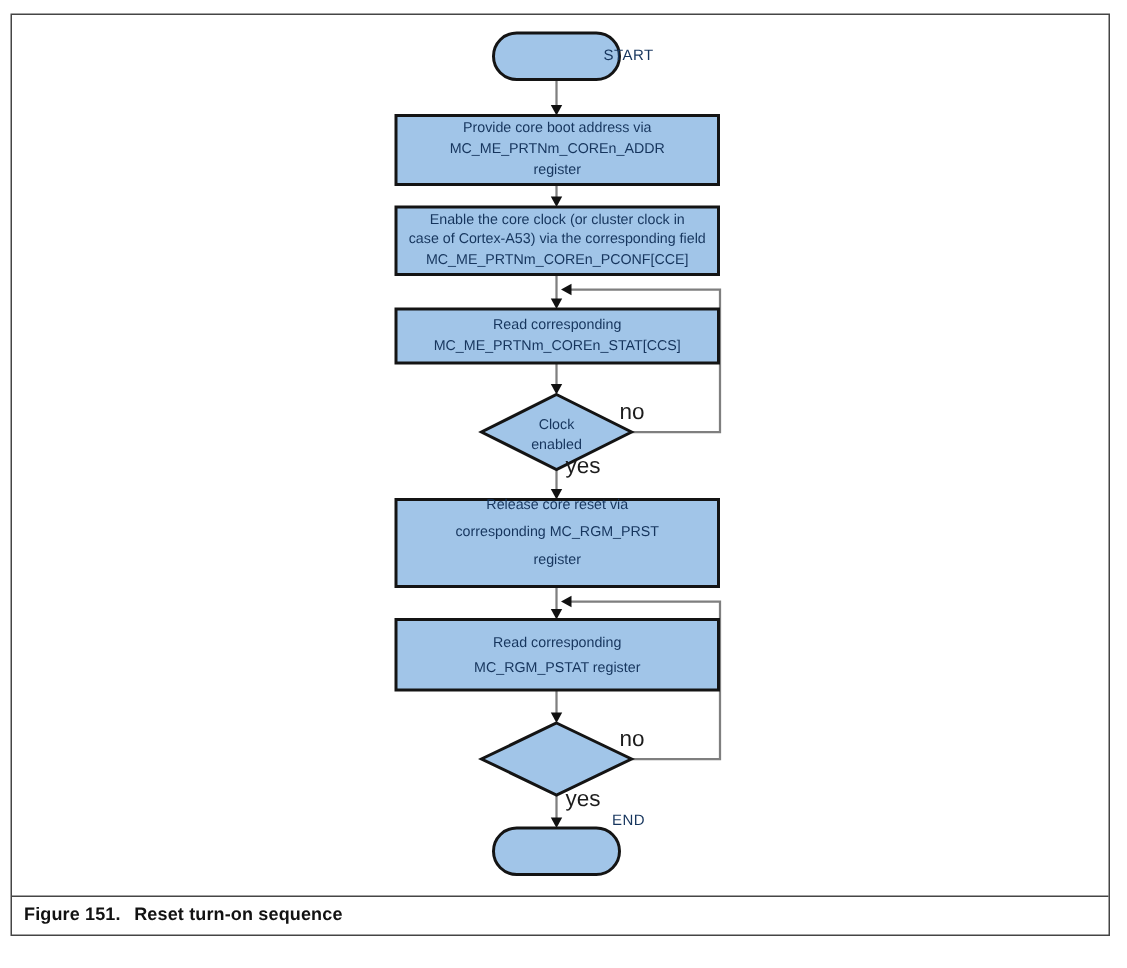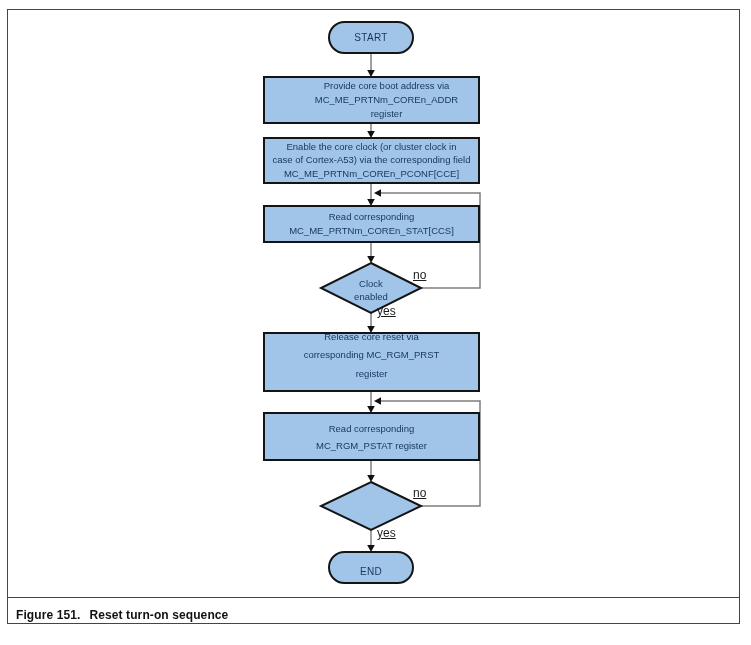--- a/index.html
+++ b/index.html
@@ -9,41 +9,41 @@
   }
   .frame{
     position:absolute;left:7px;top:9px;width:731px;height:613px;
     border:1.5px solid var(--frame,#454545);background:transparent;
   }
   .caption-separator{
     position:absolute;left:8px;top:597px;width:731px;height:0;
     border-top:1.5px solid var(--frame,#3e3e3e);
   }
   .caption{
-    position:absolute;left:16px;top:602px;height:20px;display:flex;align-items:flex-end;
+    position:absolute;left:16px;top:602px;height:20px;display:flex;align-items:flex-start;
     font-size:12px;font-weight:bold;color:var(--caption_text,#121212);letter-spacing:.1px;
   }
   .caption .cap-label{margin-right:9px;}
   svg.layer{position:absolute;left:0;top:0;}
   .conn{fill:none;stroke:var(--connector,#7f7f7f);stroke-width:1.5;}
   .ah{fill:var(--arrow,#111111);stroke:none;}
   .shape{fill:var(--shape_fill,#a1c5e8);stroke:var(--shape_stroke,#141414);stroke-width:2;}
   .olabel{
     position:absolute;display:flex;align-items:center;justify-content:center;
     text-align:center;white-space:pre-line;color:var(--shape_text,#16355d);
     font-size:9.5px;line-height:14px;pointer-events:none;
   }
-  .terminal-label{font-size:10px;letter-spacing:.3px;}
+  .terminal-label{font-size:10px;letter-spacing:.3px;padding-left:48px;}
   .lh135{line-height:13.5px;}
   .lh185{line-height:18.5px;}
   .lh17{line-height:17px;}
   .dlabel{line-height:13px;}
   .branch{
-    position:absolute;font-size:12px;color:var(--label_text,#1c1c1c);
-    line-height:12px;pointer-events:none;text-decoration:underline;
+    position:absolute;font-size:15px;color:var(--label_text,#1c1c1c);
+    line-height:12px;pointer-events:none;
   }
 </style>
 </head>
 <body>
 
 <div class="stage">
 
   <div class="frame"></div>
 
   <svg class="layer" width="751" height="645" viewBox="0 0 751 645">
@@ -83,21 +83,21 @@
     <rect class="shape" x="264" y="206" width="215" height="36"></rect>
     <polygon class="shape" points="371,263 421,288 371,313 321,288"></polygon>
     <rect class="shape" x="264" y="333" width="215" height="58"></rect>
     <rect class="shape" x="264" y="413" width="215" height="47"></rect>
     <polygon class="shape" points="371,482 421,506 371,530 321,506"></polygon>
     <rect class="shape" x="329" y="552" width="84" height="31" rx="15.5" ry="15.5"></rect>
   </svg>
 
   <div class="olabel terminal-label" style="left:329px;top:22px;width:84px;height:31px;">START</div>
 
-  <div class="olabel" style="left:267px;top:77px;width:239px;height:46px;">Provide core boot address via
+  <div class="olabel" style="left:252px;top:77px;width:239px;height:46px;">Provide core boot address via
 MC_ME_PRTNm_COREn_ADDR
 register</div>
 
   <div class="olabel lh135" style="left:250px;top:138px;width:243px;height:44px;">Enable the core clock (or cluster clock in
 case of Cortex-A53) via the corresponding field
 MC_ME_PRTNm_COREn_PCONF[CCE]</div>
 
   <div class="olabel" style="left:252px;top:206px;width:239px;height:36px;">Read corresponding
 MC_ME_PRTNm_COREn_STAT[CCS]</div>
 
@@ -105,21 +105,21 @@
 enabled</div>
 
   <div class="olabel lh185" style="left:252px;top:333px;width:239px;height:45px;">Release core reset via
 corresponding MC_RGM_PRST
 register</div>
 
   <div class="olabel lh17" style="left:252px;top:413px;width:239px;height:47px;">Read corresponding
 MC_RGM_PSTAT register</div>
 
 
-  <div class="olabel terminal-label" style="left:329px;top:556px;width:84px;height:31px;">END</div>
+  <div class="olabel terminal-label" style="left:329px;top:532px;width:84px;height:31px;">END</div>
 
   <div class="branch" style="left:413px;top:269px;">no</div>
   <div class="branch" style="left:377px;top:305px;">yes</div>
   <div class="branch" style="left:413px;top:487px;">no</div>
   <div class="branch" style="left:377px;top:527px;">yes</div>
 
   <div class="caption-separator"></div>
   <div class="caption">
     <span class="cap-label">Figure 151.</span>
     <span>Reset turn-on sequence</span>

